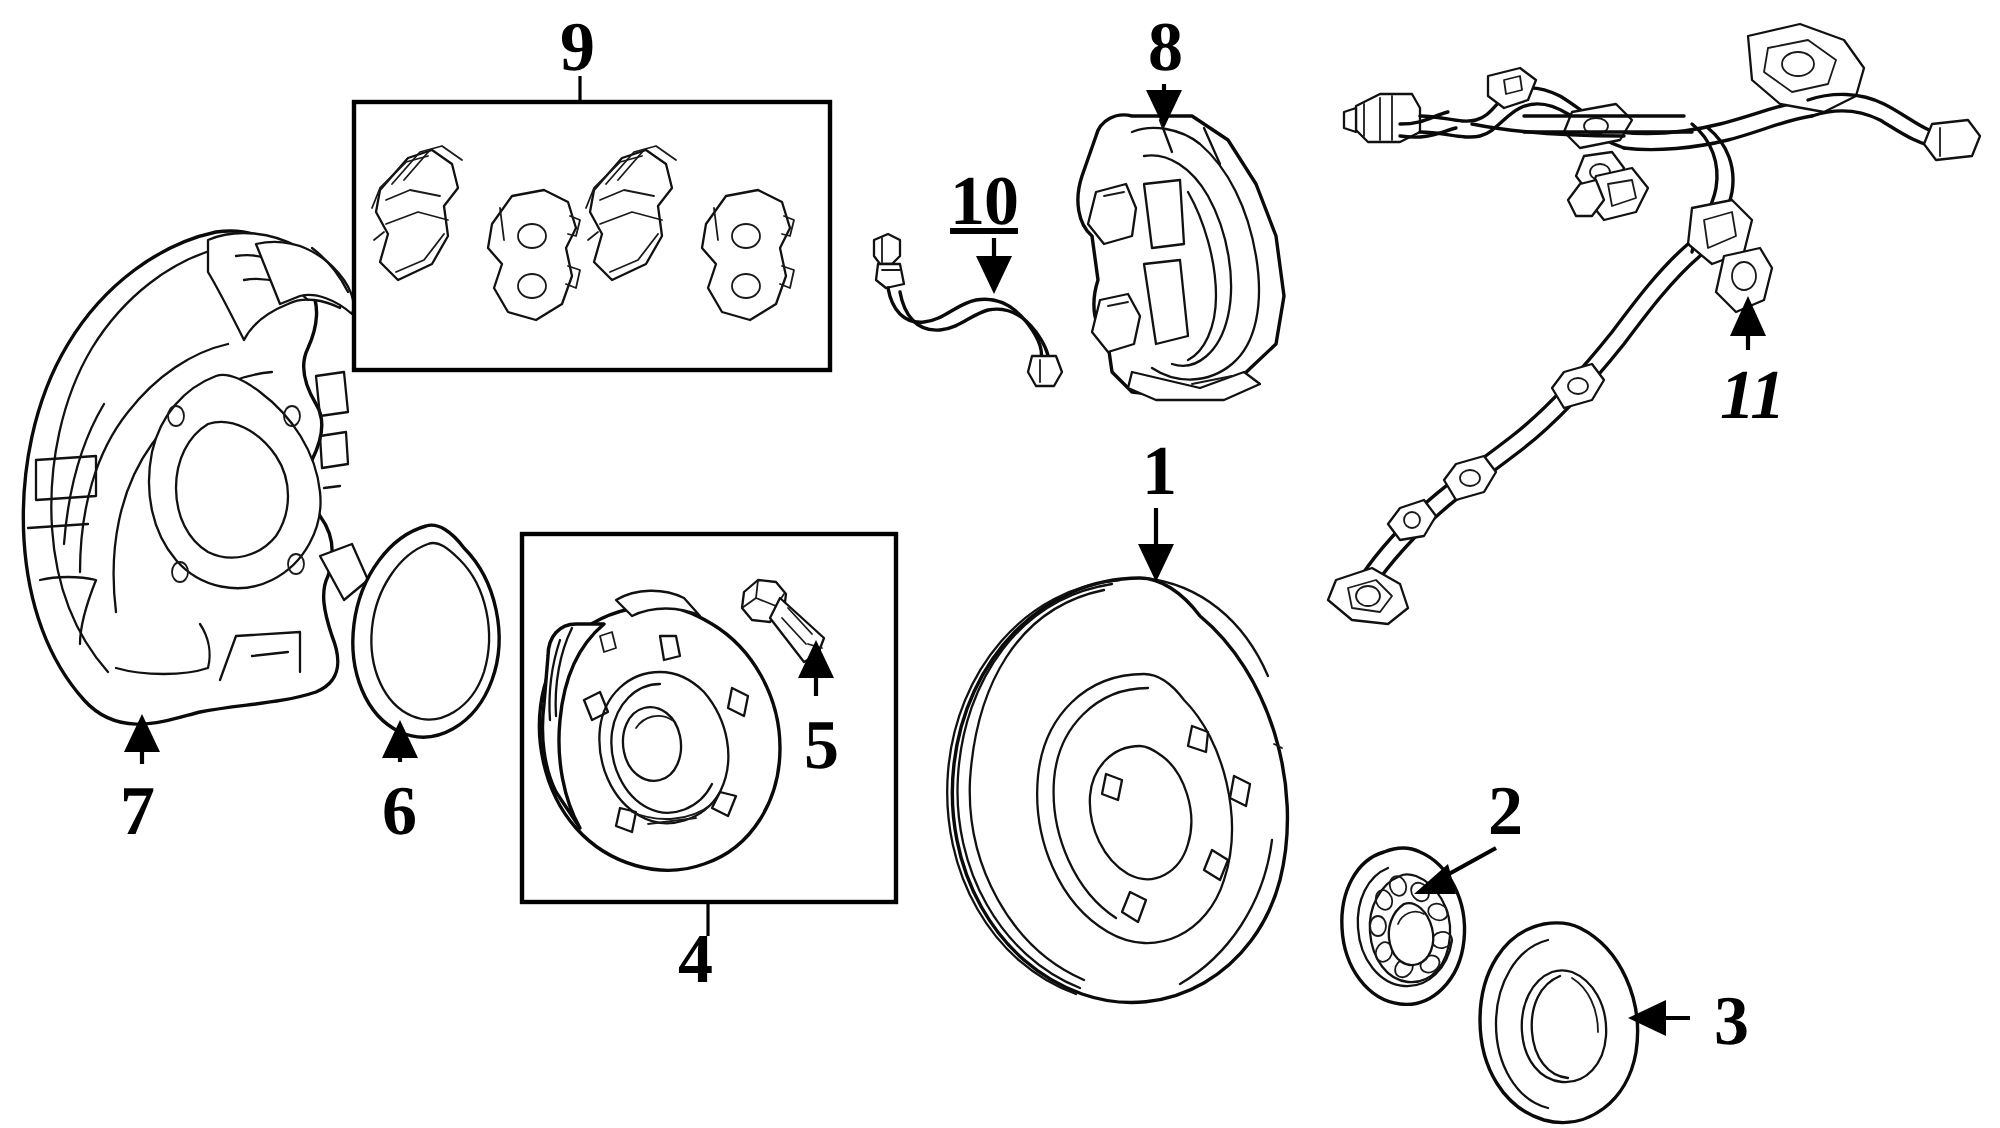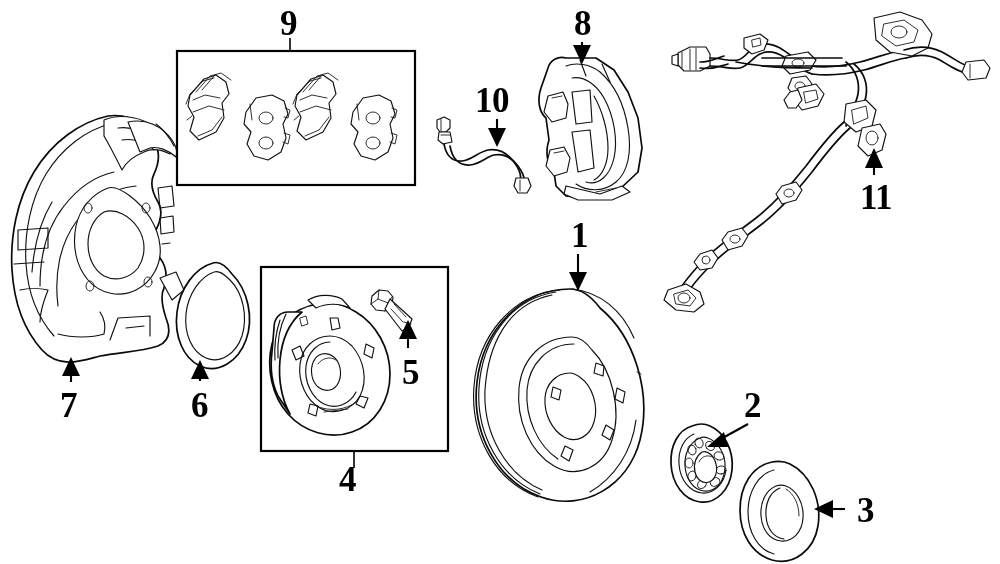--- a/index.html
+++ b/index.html
@@ -483,16 +483,16 @@
 
   <div class="callout-num" style="left:571px; top:218px;">1</div>
   <div class="callout-num" style="left:744px; top:388px;">2</div>
   <div class="callout-num" style="left:857px; top:493px;">3</div>
   <div class="callout-num" style="left:339px; top:462px;">4</div>
   <div class="callout-num" style="left:402px; top:355px;">5</div>
   <div class="callout-num" style="left:191px; top:388px;">6</div>
   <div class="callout-num" style="left:60px; top:388px;">7</div>
   <div class="callout-num" style="left:574px; top:6px;">8</div>
   <div class="callout-num" style="left:280px; top:6px;">9</div>
-  <div class="callout-num" style="left:475px; top:83px;">10</div>
-  <div class="callout-num" style="left:860px; top:180px;">11</div>
+  <div class="callout-num" style="left:475px; top:83px;text-decoration:underline;">10</div>
+  <div class="callout-num" style="left:860px; top:180px;font-style:italic;">11</div>
 
 </div>
 
 </body></html>

